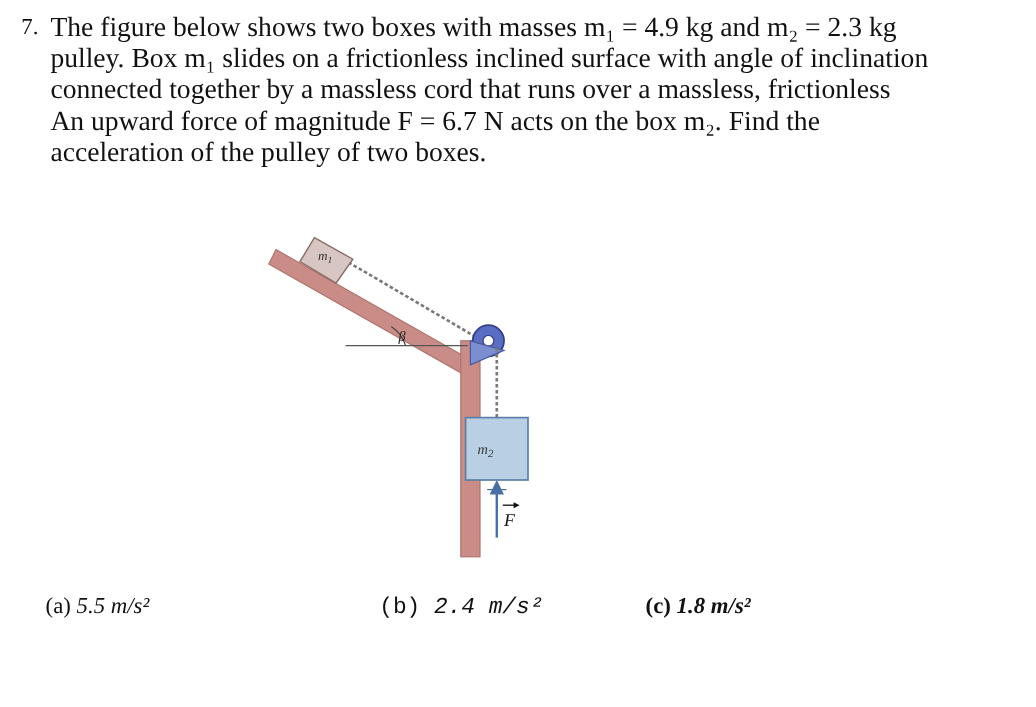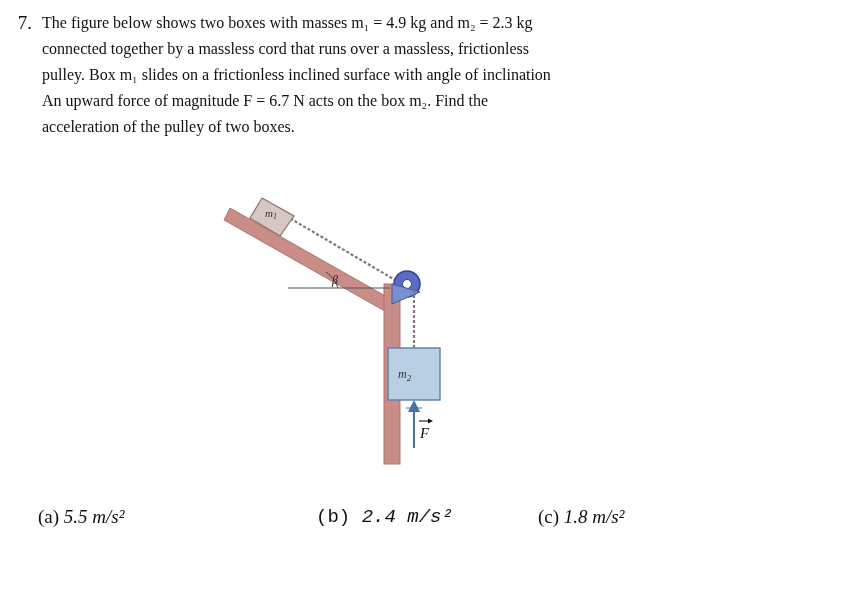--- a/index.html
+++ b/index.html
@@ -34,21 +34,21 @@
     width: 32px;
     flex: 0 0 32px;
     font-size: 19px;
     line-height: 26px;
     text-align: right;
     padding-right: 10px;
     box-sizing: border-box;
   }
   .q-body {
     flex: 1 1 auto;
-    font-size: 16px;
+    font-size: 23px;
     line-height: 26px;
     text-align: justify;
     text-justify: inter-word;
   }
   .q-body .line {
     display: block;
     white-space: nowrap;
   }
 
   
@@ -66,44 +66,44 @@
   
   .answers {
     position: absolute;
     left: 38px;
     top: 494px;
     width: 700px;
   }
   .ans-row {
     display: flex;
     height: 46px;
-    align-items: center;
+    align-items: flex-start;
   }
   .ans {
     font-size: 19px;
     line-height: 24px;
   }
   .ans .val {
     font-style: italic;
   }
   .col1 { width: 278px; }
   .col2 { width: 222px; font-family: Liberation Mono, monospace; }
-  .col3 { width: 200px; }
+  .col3 { width: 200px; font-weight: bold; }
 </style>
 </head>
 <body>
 
 <div class="page">
 
   <div class="question">
     <div class="q-number">7.</div>
     <div class="q-body">
       <span class="line">The figure below shows two boxes with masses m₁ = 4.9 kg and m₂ = 2.3 kg</span>
+      <span class="line">pulley. Box m₁ slides on a frictionless inclined surface with angle of inclination</span>
       <span class="line">connected together by a massless cord that runs over a massless, frictionless</span>
-      <span class="line">pulley. Box m₁ slides on a frictionless inclined surface with angle of inclination</span>
       <span class="line">An upward force of magnitude F = 6.7 N acts on the box m₂. Find the</span>
       <span class="line">acceleration of the pulley of two boxes.</span>
     </div>
   </div>
 
   <div class="figure">
     <svg width="330" height="300" viewBox="0 0 330 300" xmlns="http://www.w3.org/2000/svg">
 
       <g>
         <polygon points="10,28 176,122 170,134 4,40" fill="#c98c86" stroke="#b0746e" stroke-width="1"></polygon>

